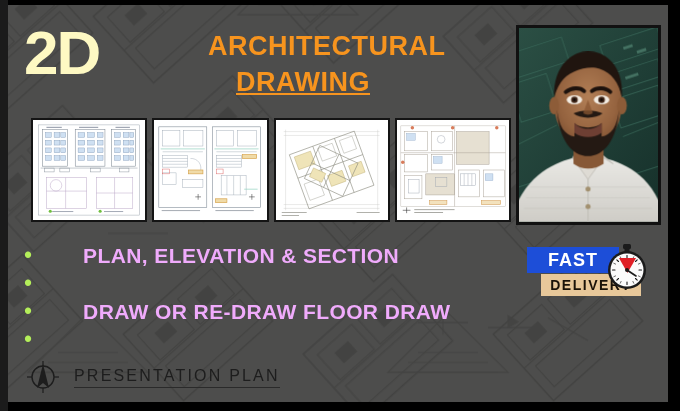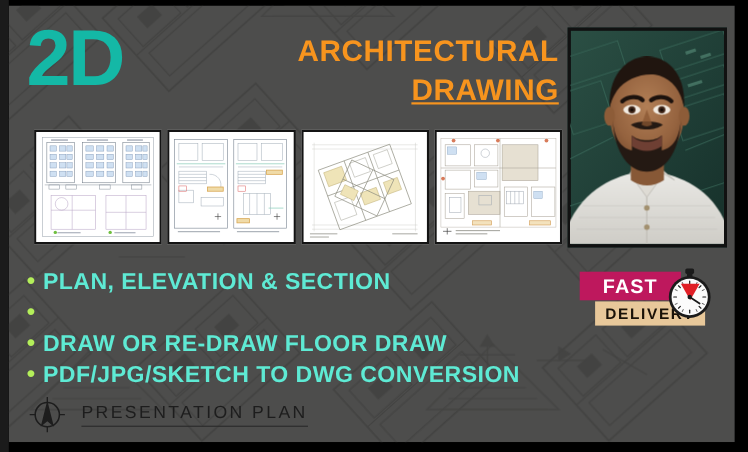--- a/index.html
+++ b/index.html
@@ -69,33 +69,33 @@
     position: absolute;
     left: 24px;
     top: 18px;
     width: 480px;
     height: 92px;
   }
   .big2d {
     position: absolute;
     left: 0;
     top: -8px;
-    font-size: 72px;
+    font-size: 62px;
     font-weight: bold;
     line-height: 86px;
     letter-spacing: -2px;
-    color: #14b8a6;
+    color: #fef9c3;
     font-family: "Liberation Sans", sans-serif;
   }
   .title-lines {
     position: absolute;
     left: 184px;
     top: 10px;
     width: 300px;
-    text-align: right;
+    text-align: left;
   }
   .title-l1, .title-l2 {
     color: #F7941E;
     font-weight: bold;
     font-size: 27px;
     line-height: 36px;
     letter-spacing: 0.5px;
     white-space: nowrap;
     font-family: "Liberation Sans", sans-serif;
   }
@@ -149,44 +149,45 @@
     align-items: baseline;
     gap: 7px;
     height: 28px;
   }
   .bullet-dot {
     color: #B4EF5A;
     font-size: 23px;
     line-height: 28px;
   }
   .bullet-text {
-    color: #5eead4;
+    color: #f0abfc;
     font-weight: bold;
     font-size: 21px;
     line-height: 28px;
     letter-spacing: 0.4px;
     white-space: nowrap;
     font-family: "Liberation Sans", sans-serif;
+    margin-left: 44px;
   }
 
   
   .badge {
     position: absolute;
     left: 527px;
     top: 247px;
     width: 128px;
     height: 55px;
   }
   .badge-fast {
     position: absolute;
     left: 0;
     top: 0;
     width: 92px;
     height: 26px;
-    background: #be185d;
+    background: #1d4ed8;
     color: #ffffff;
     font-weight: bold;
     font-size: 18px;
     letter-spacing: 1px;
     line-height: 26px;
     text-align: center;
     font-family: "Liberation Sans", sans-serif;
   }
   .badge-delivery {
     position: absolute;
@@ -630,21 +631,20 @@
     </div>
     <div class="bullet-row">
       <span class="bullet-dot">•</span>
     </div>
     <div class="bullet-row">
       <span class="bullet-dot">•</span>
       <span class="bullet-text">DRAW OR RE-DRAW FLOOR DRAW</span>
     </div>
     <div class="bullet-row">
       <span class="bullet-dot">•</span>
-      <span class="bullet-text">PDF/JPG/SKETCH TO DWG CONVERSION</span>
     </div>
   </div>
 
   <div class="badge">
     <div class="badge-fast">FAST</div>
     <div class="badge-delivery">DELIVERY</div>
     <div class="badge-clock">
       <svg viewBox="0 0 48 48" xmlns="http://www.w3.org/2000/svg">
         <rect x="20" y="1" width="8" height="5" rx="1.5" fill="#1b1b1b"></rect>
         <rect x="21.5" y="5" width="5" height="4" fill="#1b1b1b"></rect>

